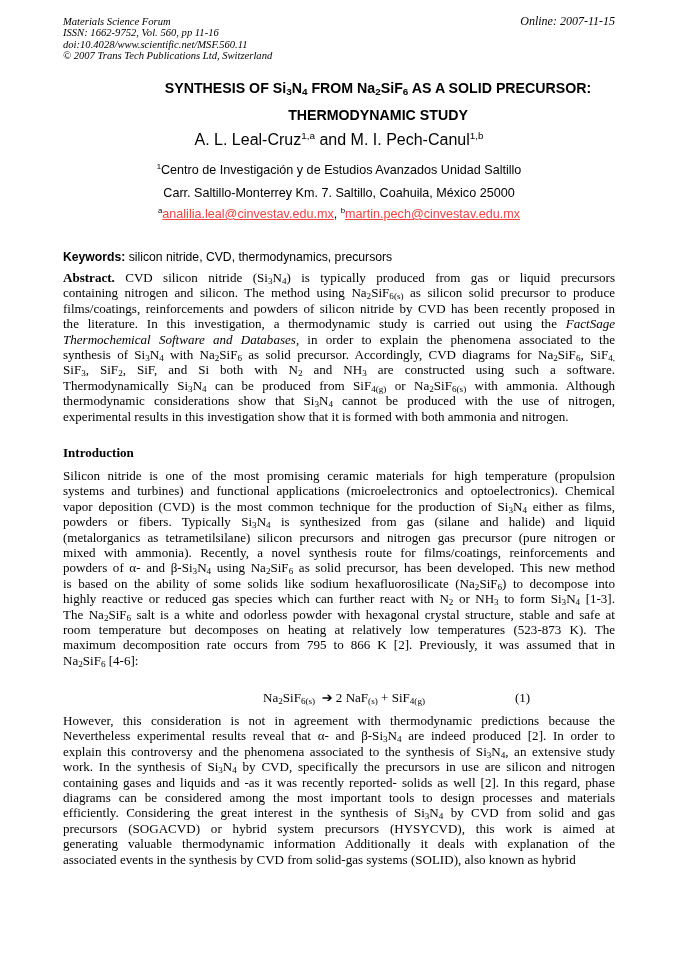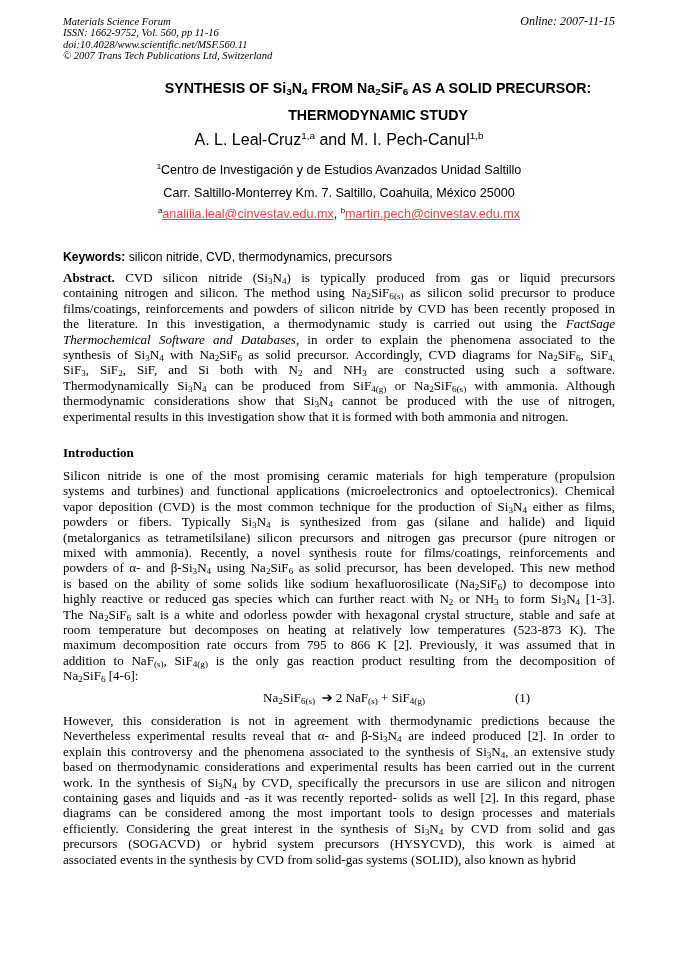--- a/index.html
+++ b/index.html
@@ -73,32 +73,31 @@
       <span class="ln">vapor deposition (CVD) is the most common technique for the production of Si<sub>3</sub>N<sub>4</sub> either as films,</span>
       <span class="ln">powders or fibers. Typically Si<sub>3</sub>N<sub>4</sub> is synthesized from gas (silane and halide) and liquid</span>
       <span class="ln">(metalorganics as tetrametilsilane) silicon precursors and nitrogen gas precursor (pure nitrogen or</span>
       <span class="ln">mixed with ammonia). Recently, a novel synthesis route for films/coatings, reinforcements and</span>
       <span class="ln">powders of α- and β-Si<sub>3</sub>N<sub>4</sub> using Na<sub>2</sub>SiF<sub>6</sub> as solid precursor, has been developed. This new method</span>
       <span class="ln">is based on the ability of some solids like sodium hexafluorosilicate (Na<sub>2</sub>SiF<sub>6</sub>) to decompose into</span>
       <span class="ln">highly reactive or reduced gas species which can further react with N<sub>2</sub> or NH<sub>3</sub> to form Si<sub>3</sub>N<sub>4</sub> [1-3].</span>
       <span class="ln">The Na<sub>2</sub>SiF<sub>6</sub> salt is a white and odorless powder with hexagonal crystal structure, stable and safe at</span>
       <span class="ln">room temperature but decomposes on heating at relatively low temperatures (523-873 K). The</span>
       <span class="ln">maximum decomposition rate occurs from 795 to 866 K [2]. Previously, it was assumed that in</span>
-      <span class="ln">addition to NaF<sub>(s)</sub>, SiF<sub>4(g)</sub> is the only gas reaction product resulting from the decomposition of</span>
       <span class="ln last">Na<sub>2</sub>SiF<sub>6</sub> [4-6]:</span>
     </div>
 
   <div class="eq" id="eq">Na<sub>2</sub>SiF<sub>6(s)</sub> &nbsp;➔ 2 NaF<sub>(s)</sub> + SiF<sub>4(g)</sub></div>
   <div class="eqnum">(1)</div>
 
   <div class="body after" id="after">
       <span class="ln">However, this consideration is not in agreement with thermodynamic predictions because the</span>
       <span class="ln">Nevertheless experimental results reveal that α- and β-Si<sub>3</sub>N<sub>4</sub> are indeed produced [2]. In order to</span>
       <span class="ln">explain this controversy and the phenomena associated to the synthesis of Si<sub>3</sub>N<sub>4</sub>, an extensive study</span>
-      <span class="ln">based on thermodynamic considerations and experimental results has been carried out in the current</span>
       <span class="ln">work. In the synthesis of Si<sub>3</sub>N<sub>4</sub> by CVD, specifically the precursors in use are silicon and nitrogen</span>
       <span class="ln">containing gases and liquids and -as it was recently reported- solids as well [2]. In this regard, phase</span>
       <span class="ln">diagrams can be considered among the most important tools to design processes and materials</span>
       <span class="ln">efficiently. Considering the great interest in the synthesis of Si<sub>3</sub>N<sub>4</sub> by CVD from solid and gas</span>
       <span class="ln">precursors (SOGACVD) or hybrid system precursors (HYSYCVD), this work is aimed at</span>
+      <span class="ln">generating valuable thermodynamic information Additionally it deals with explanation of the</span>
       <span class="ln last">associated events in the synthesis by CVD from solid-gas systems (SOLID), also known as hybrid</span>
     </div>
 </div>
 
 </body></html>

